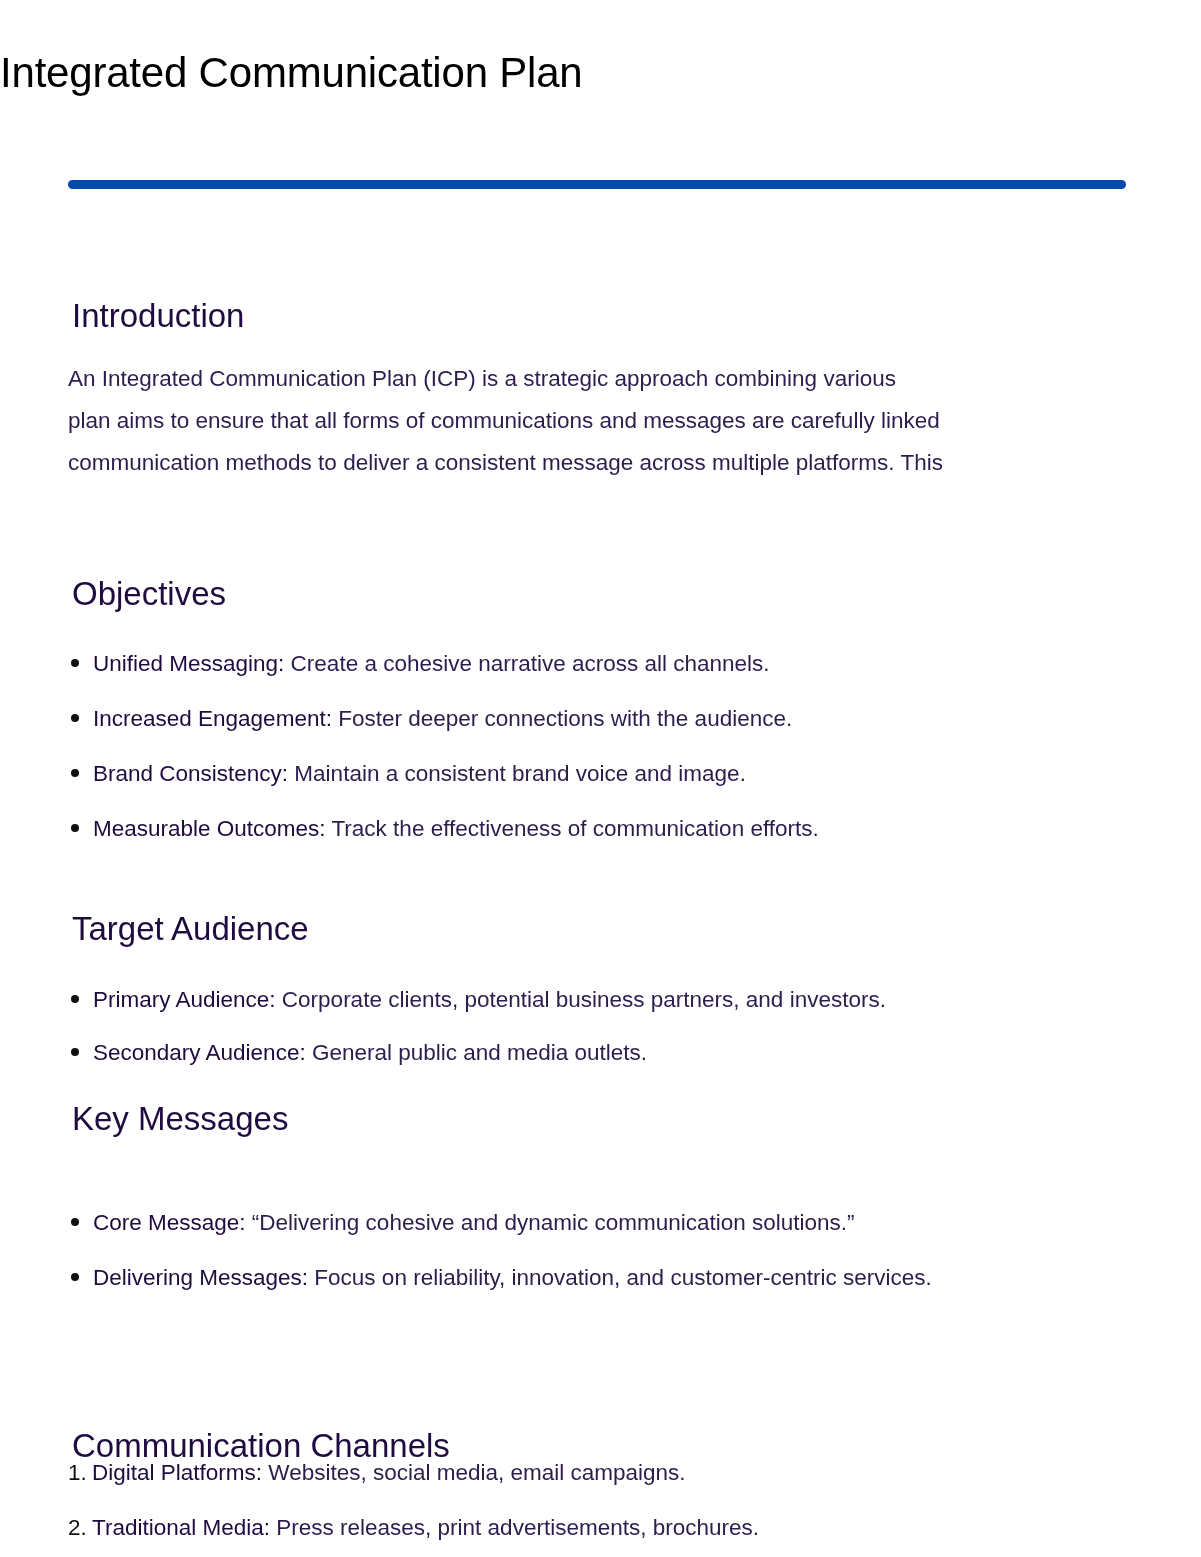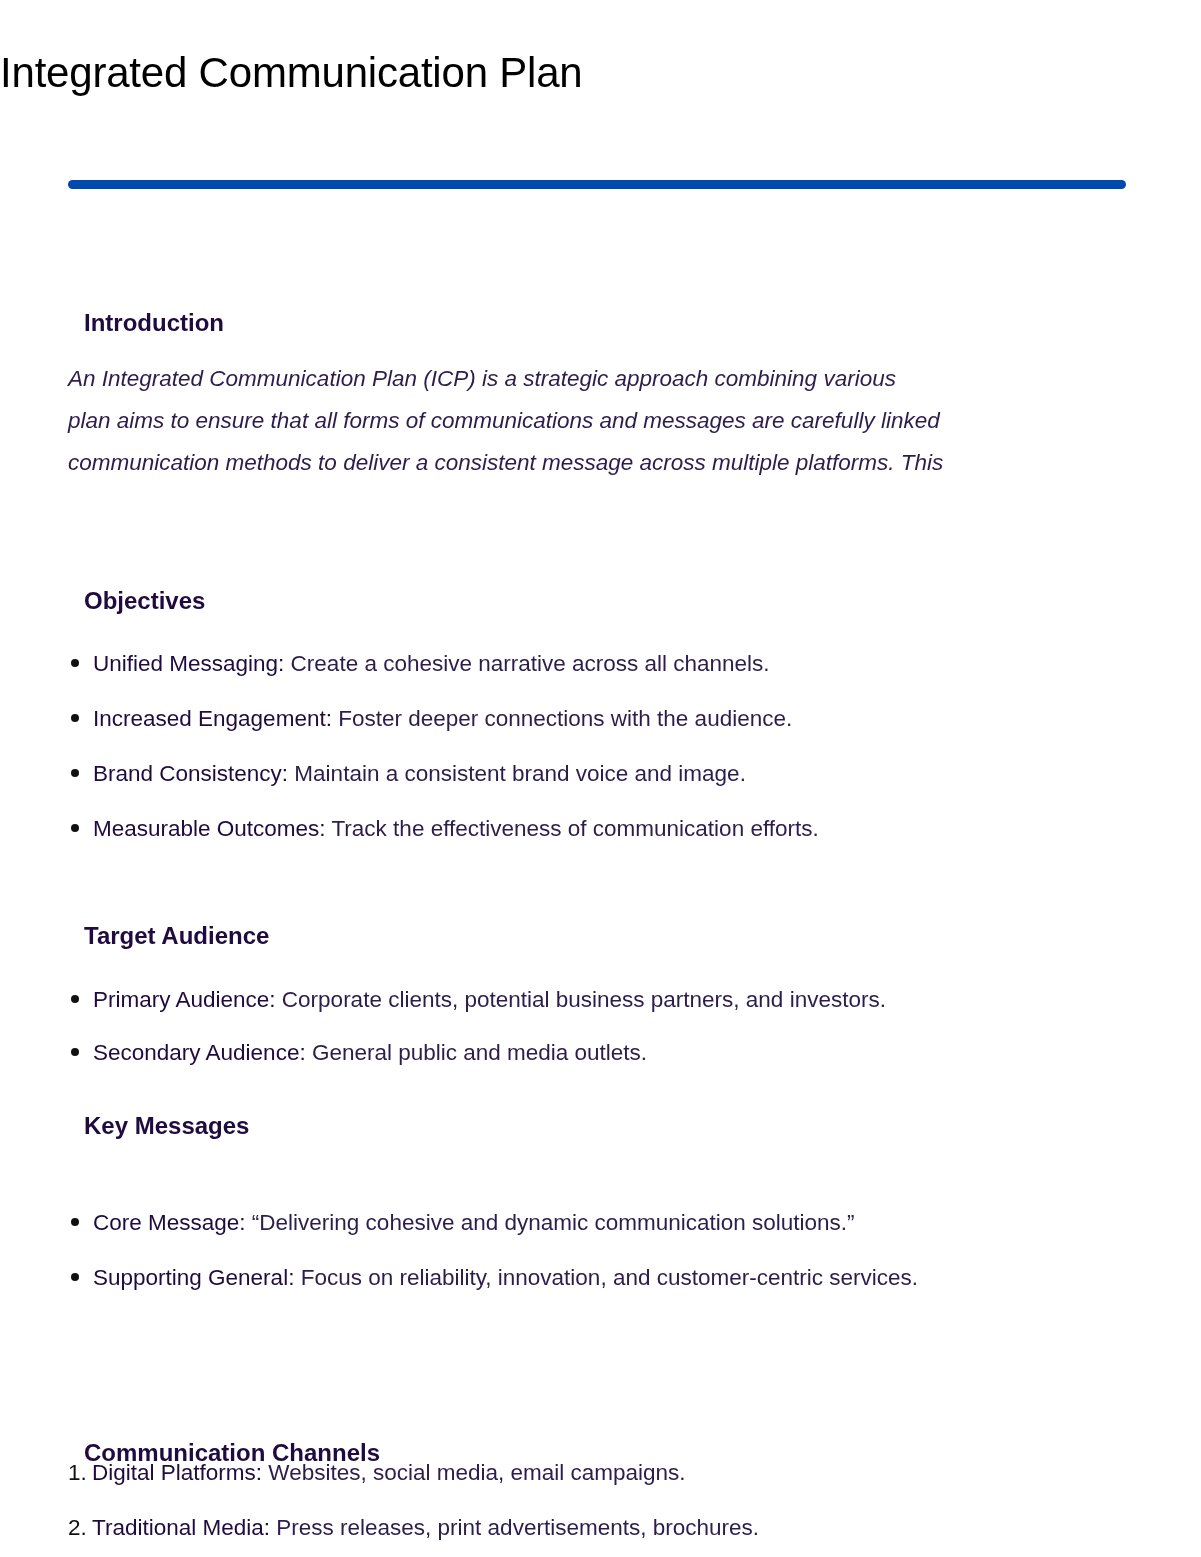--- a/index.html
+++ b/index.html
@@ -2,23 +2,23 @@
 <html><head>
   <meta charset="utf-8">
   <style>
     html, body { margin: 0; padding: 0; background: #ffffff; }
     body { width: 1201px; height: 1557px; overflow: hidden; position: relative;
            font-family: "Liberation Sans", "DejaVu Sans", sans-serif; }
     .title { position: absolute; top: 49px; left: 0; width: 1193px; 
              font-size: 42px; font-weight: 500; color: #000000; margin: 0; letter-spacing: -0.2px; }
     .rule { position: absolute; top: 180px; left: 68px; width: 1058px; height: 9px;
             background: #004aad; border-radius: 5px; }
-    .h2 { position: absolute; left: 68px; margin: 16px; font-size: 24px; font-weight: 700; color: #1f0b3f; }
+    .h2 { position: absolute; left: 68px; margin: 4px; font-size: 33px; font-weight: 400; color: #1f0b3f; }
     .para { position: absolute; left: 68px; width: 1040px; margin: 0; font-size: 22.5px;
-            line-height: 42px; color: #2d1d4d; font-style: italic; }
+            line-height: 42px; color: #2d1d4d; }
     .item { position: absolute; left: 68px; margin: 0; font-size: 22.5px; color: #2d1d4d; white-space: nowrap; }
     .bullet { display: inline-block; width: 8px; height: 8px; border-radius: 50%; background: #111;
               margin: 0 14px 4px 3px; vertical-align: middle; }
     .num { display: inline-block; width: 24px; color: #111; }
     .item b { color: #1f0b3f; font-weight: 400; }
   </style>
 </head>
 <body>
 
 <h1 class="title">Integrated Communication Plan</h1>
@@ -36,17 +36,17 @@
 <p class="item" style="top:706px"><span class="bullet"></span><b>Increased Engagement:</b><span> Foster deeper connections with the audience.</span></p>
 <p class="item" style="top:761px"><span class="bullet"></span><b>Brand Consistency:</b><span> Maintain a consistent brand voice and image.</span></p>
 <p class="item" style="top:816px"><span class="bullet"></span><b>Measurable Outcomes:</b><span> Track the effectiveness of communication efforts.</span></p>
 
 <h2 class="h2" style="top:906px">Target Audience</h2>
 <p class="item" style="top:987px"><span class="bullet"></span><b>Primary Audience:</b><span> Corporate clients, potential business partners, and investors.</span></p>
 <p class="item" style="top:1040px"><span class="bullet"></span><b>Secondary Audience:</b><span> General public and media outlets.</span></p>
 
 <h2 class="h2" style="top:1096px">Key Messages</h2>
 <p class="item" style="top:1210px"><span class="bullet"></span><b>Core Message:</b><span> “Delivering cohesive and dynamic communication solutions.”</span></p>
-<p class="item" style="top:1265px"><span class="bullet"></span><b>Supporting General:</b><span> Focus on reliability, innovation, and customer-centric services.</span></p>
+<p class="item" style="top:1265px"><span class="bullet"></span><b>Delivering Messages:</b><span> Focus on reliability, innovation, and customer-centric services.</span></p>
 
 <h2 class="h2" style="top:1423px">Communication Channels</h2>
 <p class="item" style="top:1460px"><span class="num">1.</span><b>Digital Platforms:</b><span> Websites, social media, email campaigns.</span></p>
 <p class="item" style="top:1515px"><span class="num">2.</span><b>Traditional Media:</b><span> Press releases, print advertisements, brochures.</span></p>
 
 </body></html>

